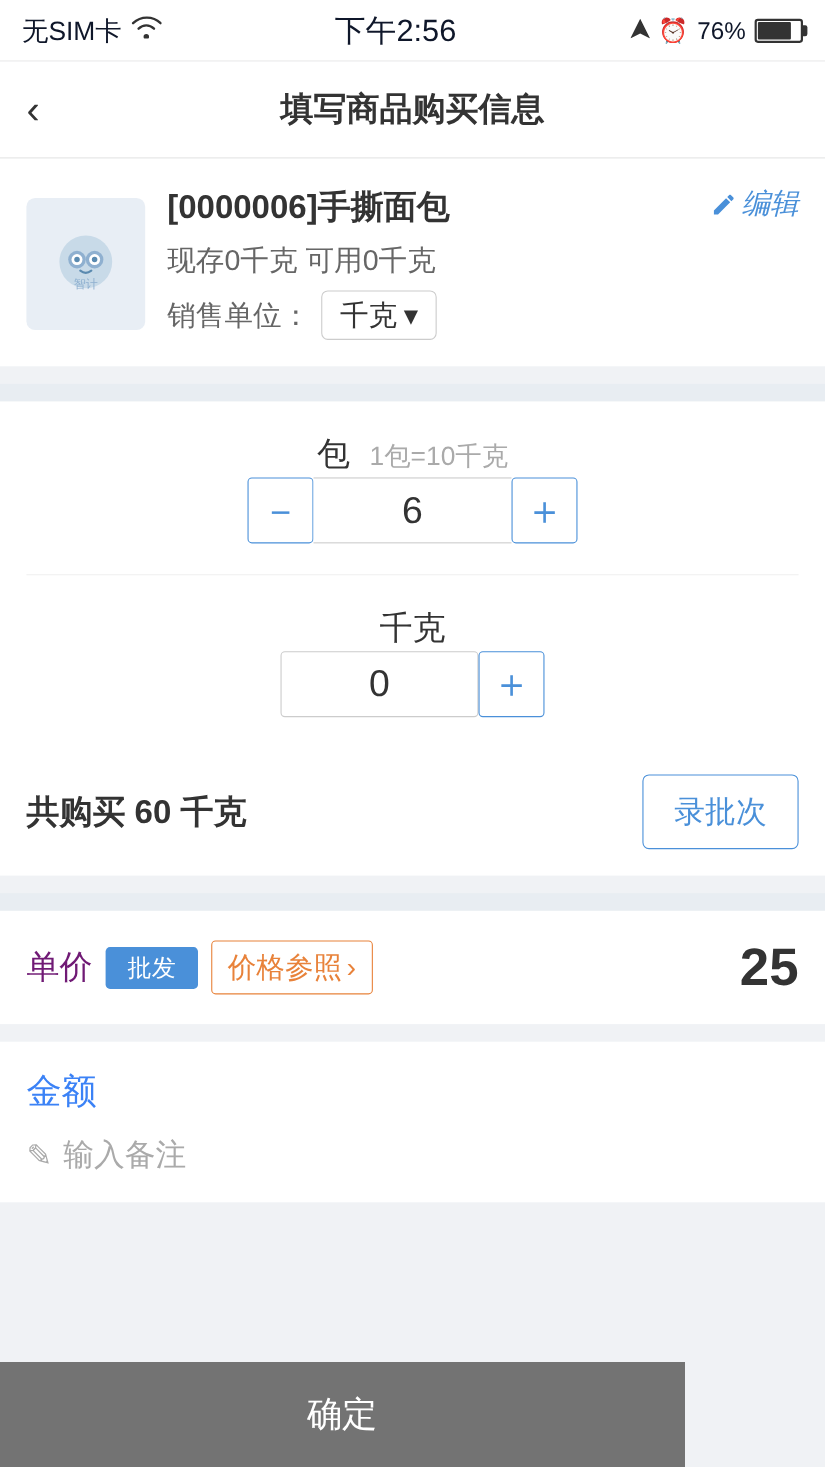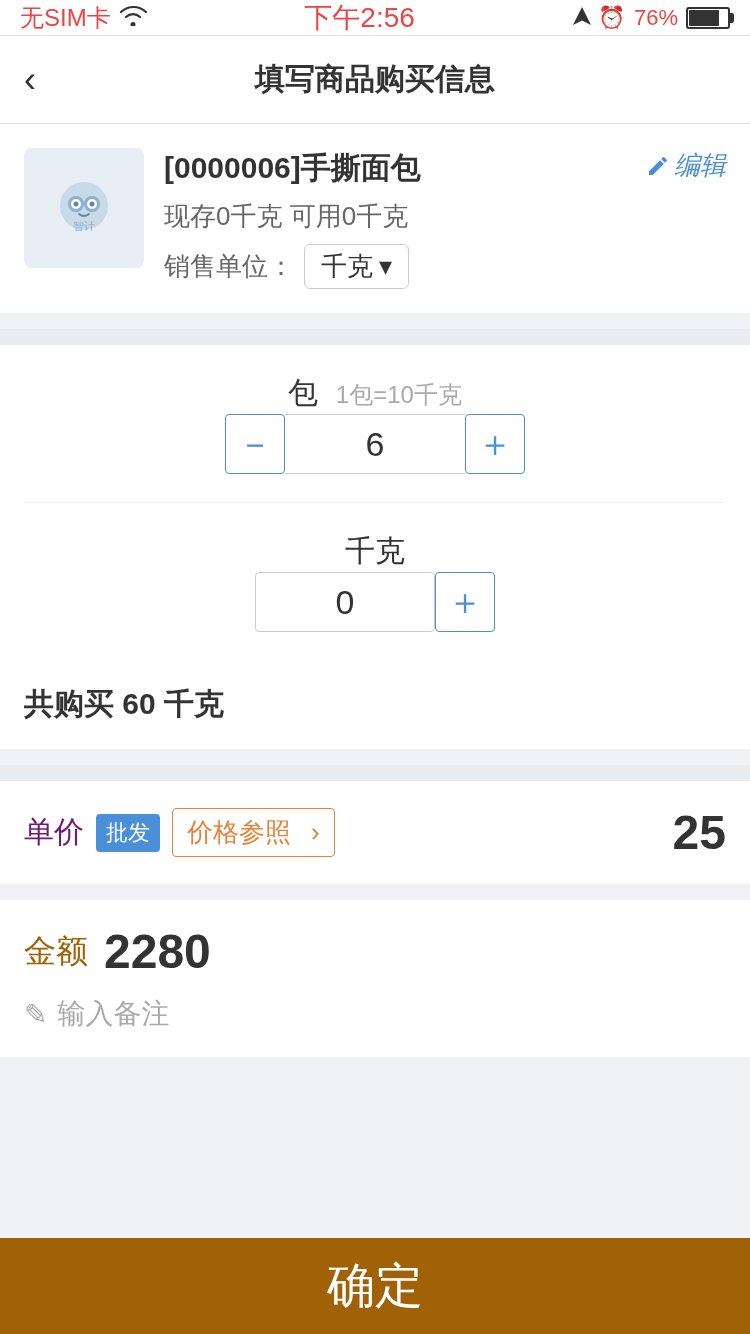--- a/index.html
+++ b/index.html
@@ -9,28 +9,28 @@
       min-height: 1334px;
       font-family: -apple-system, "PingFang SC", "Helvetica Neue", sans-serif;
       background: #f0f2f5;
       font-size: 28px;
       color: #333;
     }
 
     
     .status-bar {
       width: 750px;
-      height: 36px;
+      height: 56px;
       background: #fff;
       display: flex;
       align-items: center;
       justify-content: space-between;
       padding: 0 20px;
       font-size: 24px;
-      color: #ef4444;
+      color: #0f172a;
       border-bottom: 1px solid #e5e5e5;
     }
     .status-left { display: flex; align-items: center; gap: 8px; }
     .status-center { font-size: 28px; font-weight: 500; }
     .status-right { display: flex; align-items: center; gap: 8px; font-size: 22px; }
 
     
     .nav-bar {
       width: 750px;
       height: 88px;
@@ -57,28 +57,29 @@
     
     .product-card {
       background: #fff;
       padding: 24px;
       display: flex;
       align-items: flex-start;
       gap: 20px;
       margin-bottom: 16px;
     }
     .product-image {
-      width: 120px;
+      width: 108px;
       height: 120px;
       background: #e8eef5;
       border-radius: 8px;
       display: flex;
       align-items: center;
       justify-content: center;
       flex-shrink: 0;
+      margin-top: 12px;
     }
     .product-info { flex: 1; }
     .product-name { font-size: 30px; font-weight: 600; color: #333; margin-bottom: 10px; }
     .product-stock { font-size: 26px; color: #666; margin-bottom: 10px; }
     .product-unit { font-size: 26px; color: #666; display: flex; align-items: center; gap: 10px; }
     .unit-select {
       border: 1px solid #ccc;
       border-radius: 6px;
       padding: 4px 16px;
       font-size: 26px;
@@ -181,71 +182,71 @@
       align-items: center;
       justify-content: space-between;
       margin-bottom: 16px;
     }
     .price-left { display: flex; align-items: center; gap: 12px; }
     .price-label { font-size: 30px; color: #701a75; }
     .price-tag {
       background: #4a90d9;
       color: #fff;
       font-size: 22px;
-      padding: 4px 10px;
+      padding: 4px 20px;
       border-radius: 4px;
     }
     .price-ref-btn {
       border: 1px solid #e8823a;
       border-radius: 4px;
       color: #e8823a;
       font-size: 26px;
       padding: 6px 14px;
       background: #fff;
       display: flex;
       align-items: center;
-      gap: 20px;
+      gap: 4px;
       cursor: pointer;
     }
     .price-value { font-size: 48px; font-weight: 600; color: #333; }
 
     
     .amount-section {
       background: #fff;
       padding: 24px;
       margin-bottom: 16px;
     }
     .amount-row {
       display: flex;
       align-items: center;
       gap: 16px;
       margin-bottom: 16px;
     }
-    .amount-label { font-size: 32px; color: #a16207; }
+    .amount-label { font-size: 32px; color: #3b82f6; }
     .amount-value { font-size: 48px; font-weight: 600; color: #333; }
     .remark-row {
       display: flex;
       align-items: center;
       gap: 10px;
       color: #aaa;
       font-size: 28px;
       cursor: pointer;
     }
     .remark-icon { font-size: 28px; color: #aaa; }
 
     
     .confirm-btn {
       position: fixed;
       bottom: 0;
       left: 0;
-      width: 750px;
+      width: 622px;
       height: 96px;
-      background: #a16207;
+      background: #737373;
       color: #fff;
-      font-size: 48px;
+      font-size: 32px;
       font-weight: 500;
       display: flex;
       align-items: center;
       justify-content: center;
       cursor: pointer;
       border: none;
     }
 
     
     .battery-icon {
@@ -377,40 +378,40 @@
     </div>
   </div>
 </div>
 
 <div class="total-section">
   <div class="total-text">
     <span>共购买</span>
     <span>60</span>
     <span>千克</span>
   </div>
+  <div class="batch-btn">录批次</div>
 </div>
 
 <div class="section-separator"></div>
 
 <div class="price-section">
   <div class="price-left">
     <span class="price-label">单价</span>
     <span class="price-tag">批发</span>
     <div class="price-ref-btn">
       <span>价格参照</span>
       <span>›</span>
     </div>
   </div>
   <div class="price-value">25</div>
 </div>
 
 <div class="amount-section">
   <div class="amount-row">
     <span class="amount-label">金额</span>
-    <span class="amount-value">2280</span>
   </div>
   <div class="remark-row">
     <span class="remark-icon">✎</span>
     <span>输入备注</span>
   </div>
 </div>
 
 <div class="empty-space"></div>
 
 <button class="confirm-btn">确定</button>

